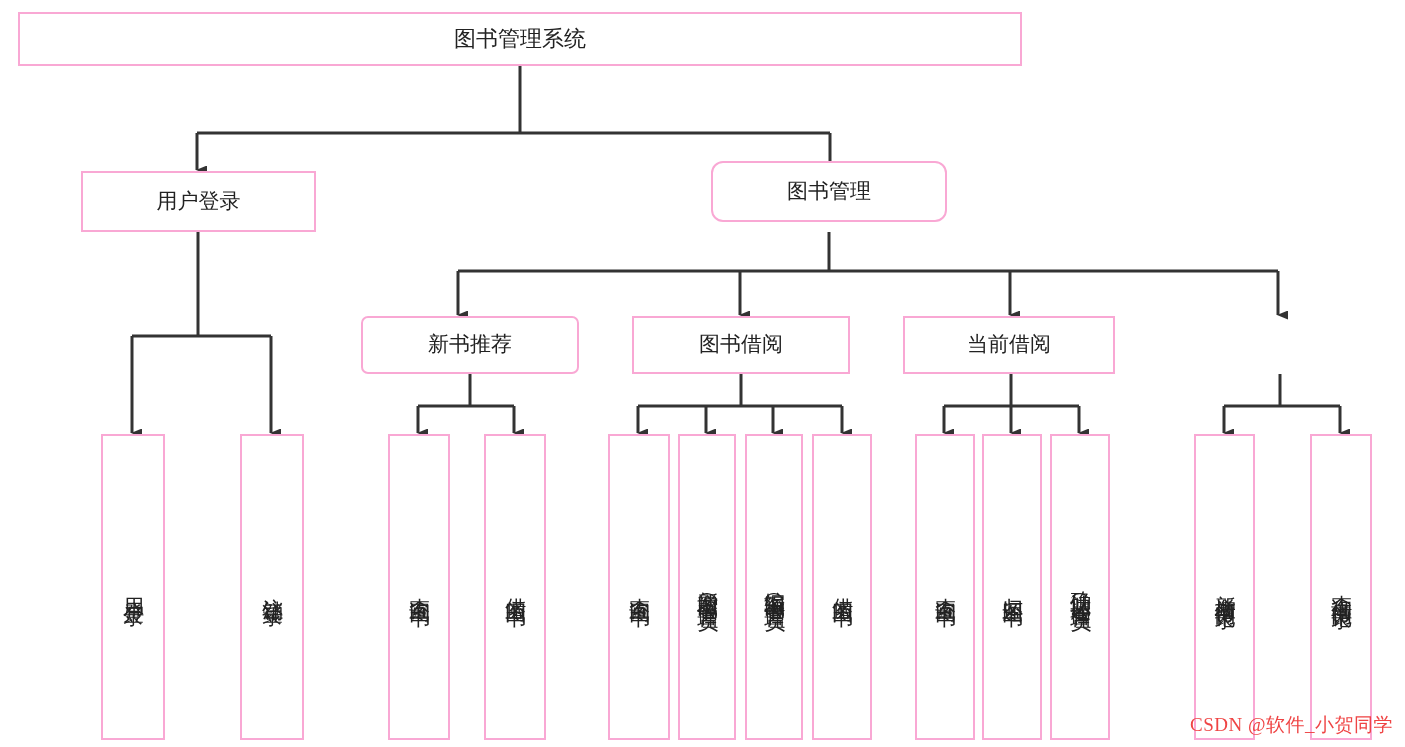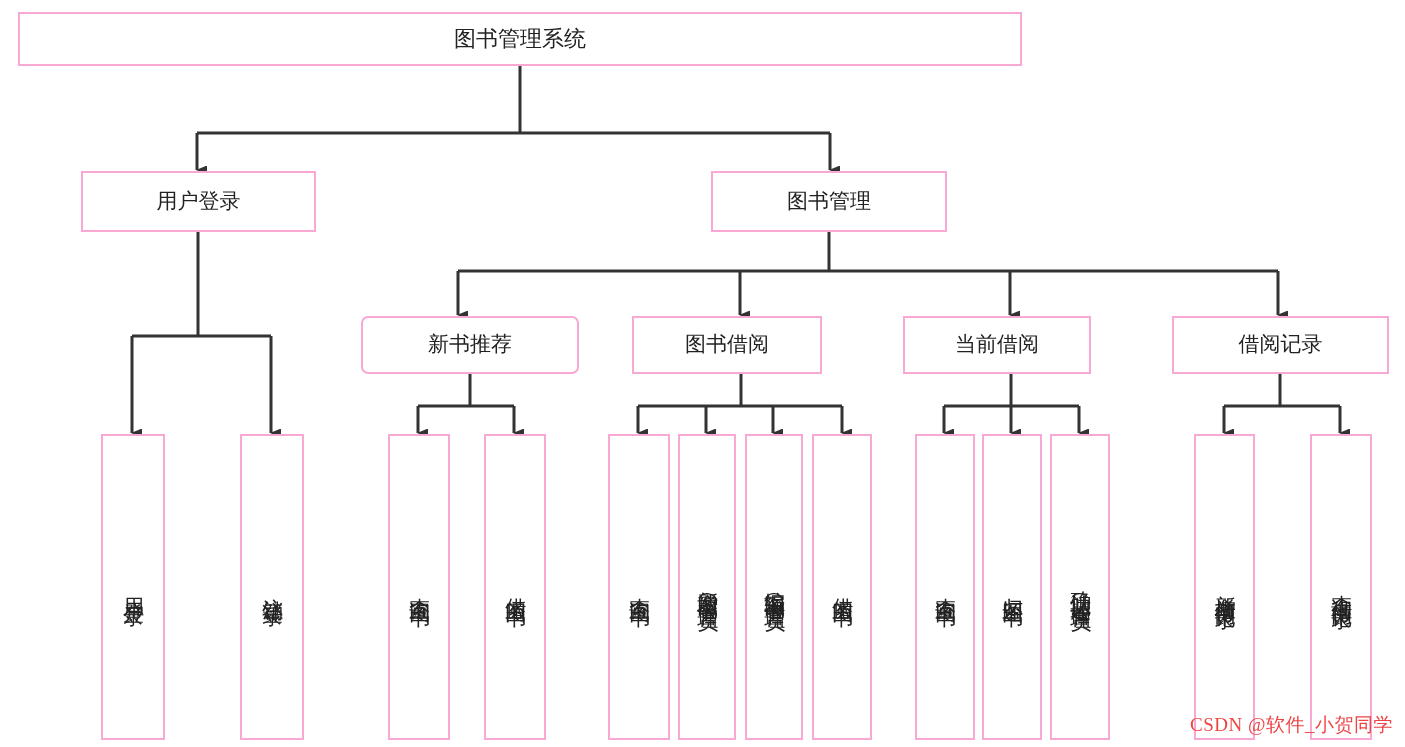--- a/index.html
+++ b/index.html
@@ -110,39 +110,36 @@
   </svg>
 
   <div class="node-box node-root" style="left:18px; top:12px; width:1004px; height:54px;">
     <span class="node-label">图书管理系统</span>
   </div>
 
   <div class="node-box node-l2" style="left:81px; top:171px; width:235px; height:61px;">
     <span class="node-label">用户登录</span>
   </div>
 
-  <div class="node-box node-l2" style="left:711px; top:171px; width:236px; height:61px;">
+  <div class="node-box node-l2" style="left:711px; top:161px; width:236px; height:61px;border-radius:12px;">
     <span class="node-label">图书管理</span>
   </div>
 
   <div class="node-box node-l3" style="left:361px; top:316px; width:218px; height:58px;border-radius:7px;">
     <span class="node-label">新书推荐</span>
   </div>
 
-  <div class="node-box node-l3" style="left:632px; top:316px; width:190px; height:58px;font-family:Liberation Serif, serif;">
+  <div class="node-box node-l3" style="left:632px; top:316px; width:218px; height:58px;font-family:Liberation Serif, serif;">
     <span class="node-label">图书借阅</span>
   </div>
 
-  <div class="node-box node-l3" style="left:903px; top:316px; width:188px; height:58px;">
+  <div class="node-box node-l3" style="left:903px; top:316px; width:212px; height:58px;">
     <span class="node-label">当前借阅</span>
   </div>
 
-  <div class="node-box node-l3" style="left:1172px; top:316px; width:217px; height:58px;">
-    <span class="node-label">借阅记录</span>
-  </div>
 
   <div class="node-box node-leaf" style="left:101px; top:434px; width:64px; height:306px;">
     <span class="node-label">用户登录</span>
   </div>
 
   <div class="node-box node-leaf" style="left:240px; top:434px; width:64px; height:306px;">
     <span class="node-label">注销登录</span>
   </div>
 
   <div class="node-box node-leaf" style="left:388px; top:434px; width:62px; height:306px;">

